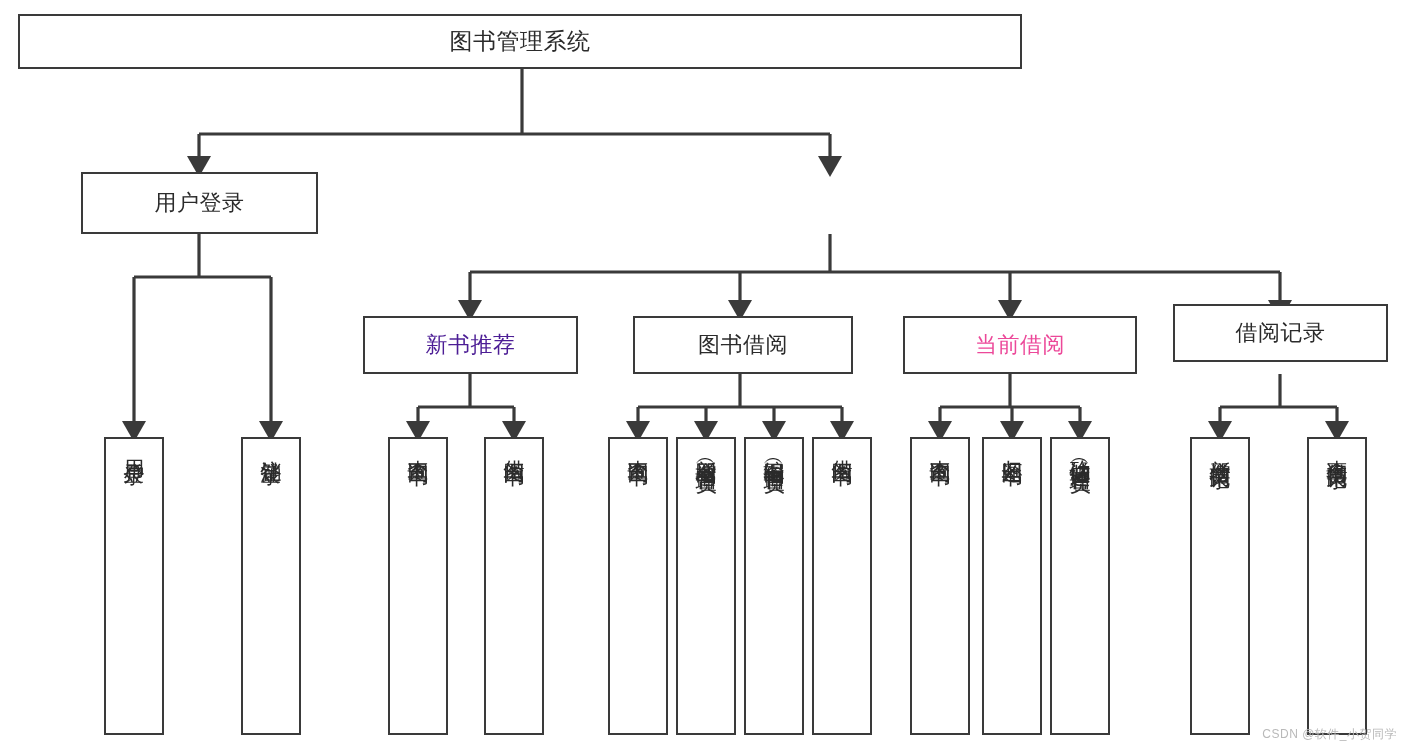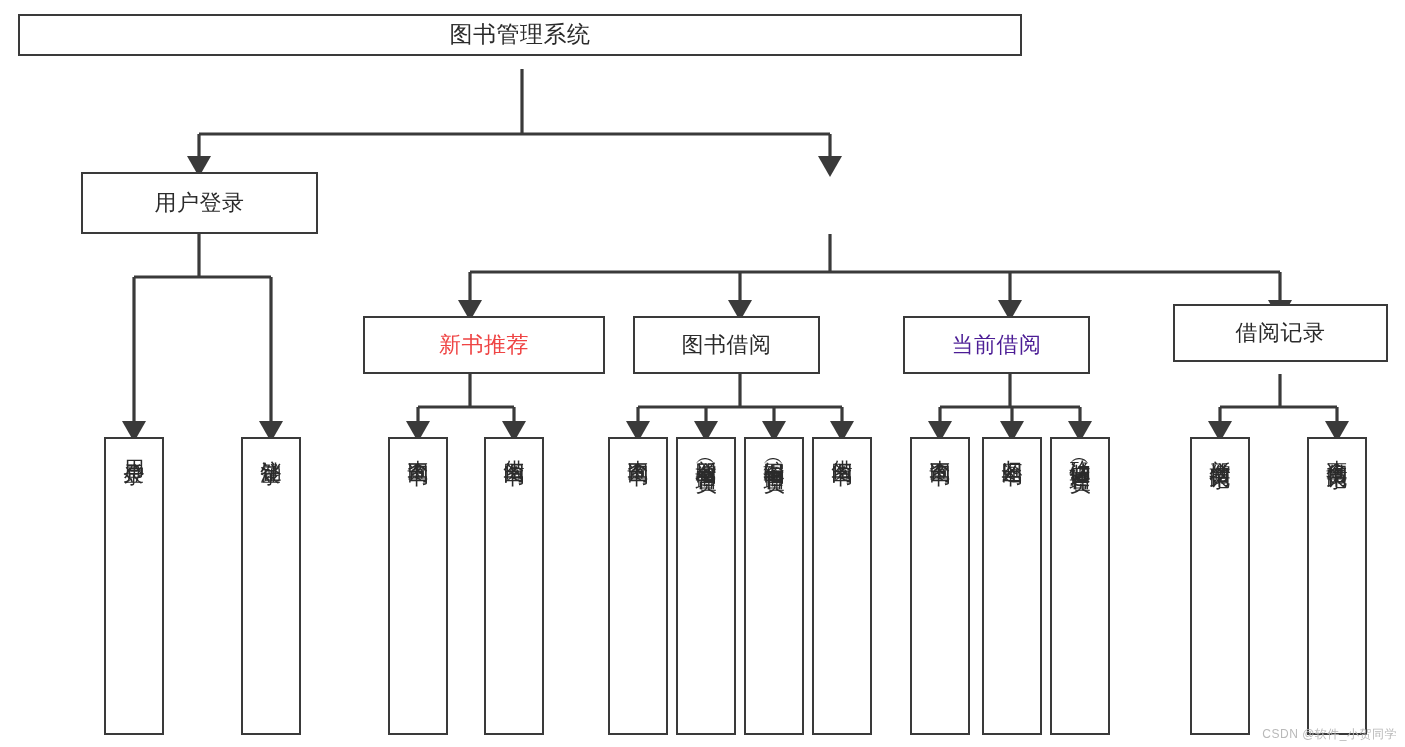--- a/index.html
+++ b/index.html
@@ -118,35 +118,35 @@
       <path d="M1012,407 L1012,431" marker-end="url(#arrow)"></path>
       <path d="M1080,407 L1080,431" marker-end="url(#arrow)"></path>
 
       <path d="M1280,374 L1280,407"></path>
       <path d="M1220,407 L1337,407"></path>
       <path d="M1220,407 L1220,431" marker-end="url(#arrow)"></path>
       <path d="M1337,407 L1337,431" marker-end="url(#arrow)"></path>
     </g>
   </svg>
 
-  <div class="node horiz root" style="left: 18px; top: 14px; width: 1004px; height: 42px; border-color: rgb(58, 58, 58); color: rgb(43, 43, 43);">
+  <div class="node horiz root" style="left: 18px; top: 14px; width: 1004px; height: 55px; border-color: rgb(58, 58, 58); color: rgb(43, 43, 43);">
     <span class="lbl">图书管理系统</span>
   </div>
 
   <div class="node horiz" style="left: 81px; top: 172px; width: 237px; height: 62px; border-color: rgb(58, 58, 58); color: rgb(43, 43, 43);">
     <span class="lbl">用户登录</span>
   </div>
 
-  <div class="node horiz" style="left: 363px; top: 316px; width: 242px; height: 58px; border-color: rgb(58, 58, 58); color: #ef4444;">
+  <div class="node horiz" style="left: 363px; top: 316px; width: 215px; height: 58px; border-color: rgb(58, 58, 58); color: #4c1d95;">
     <span class="lbl">新书推荐</span>
   </div>
-  <div class="node horiz" style="left: 633px; top: 316px; width: 187px; height: 58px; border-color: rgb(58, 58, 58); color: rgb(43, 43, 43);">
+  <div class="node horiz" style="left: 633px; top: 316px; width: 220px; height: 58px; border-color: rgb(58, 58, 58); color: rgb(43, 43, 43);">
     <span class="lbl">图书借阅</span>
   </div>
-  <div class="node horiz" style="left: 903px; top: 316px; width: 187px; height: 58px; border-color: rgb(58, 58, 58); color: #4c1d95;">
+  <div class="node horiz" style="left: 903px; top: 316px; width: 234px; height: 58px; border-color: rgb(58, 58, 58); color: #ec4899;">
     <span class="lbl">当前借阅</span>
   </div>
   <div class="node horiz" style="left: 1173px; top: 304px; width: 215px; height: 58px; border-color: rgb(58, 58, 58); color: rgb(43, 43, 43);">
     <span class="lbl">借阅记录</span>
   </div>
 
   <div class="node vert" style="left: 104px; top: 437px; width: 60px; height: 298px; border-color: rgb(58, 58, 58); color: rgb(43, 43, 43);">
     <span class="lbl">用户登录</span>
   </div>
   <div class="node vert" style="left: 241px; top: 437px; width: 60px; height: 298px; border-color: rgb(58, 58, 58); color: rgb(43, 43, 43);">

